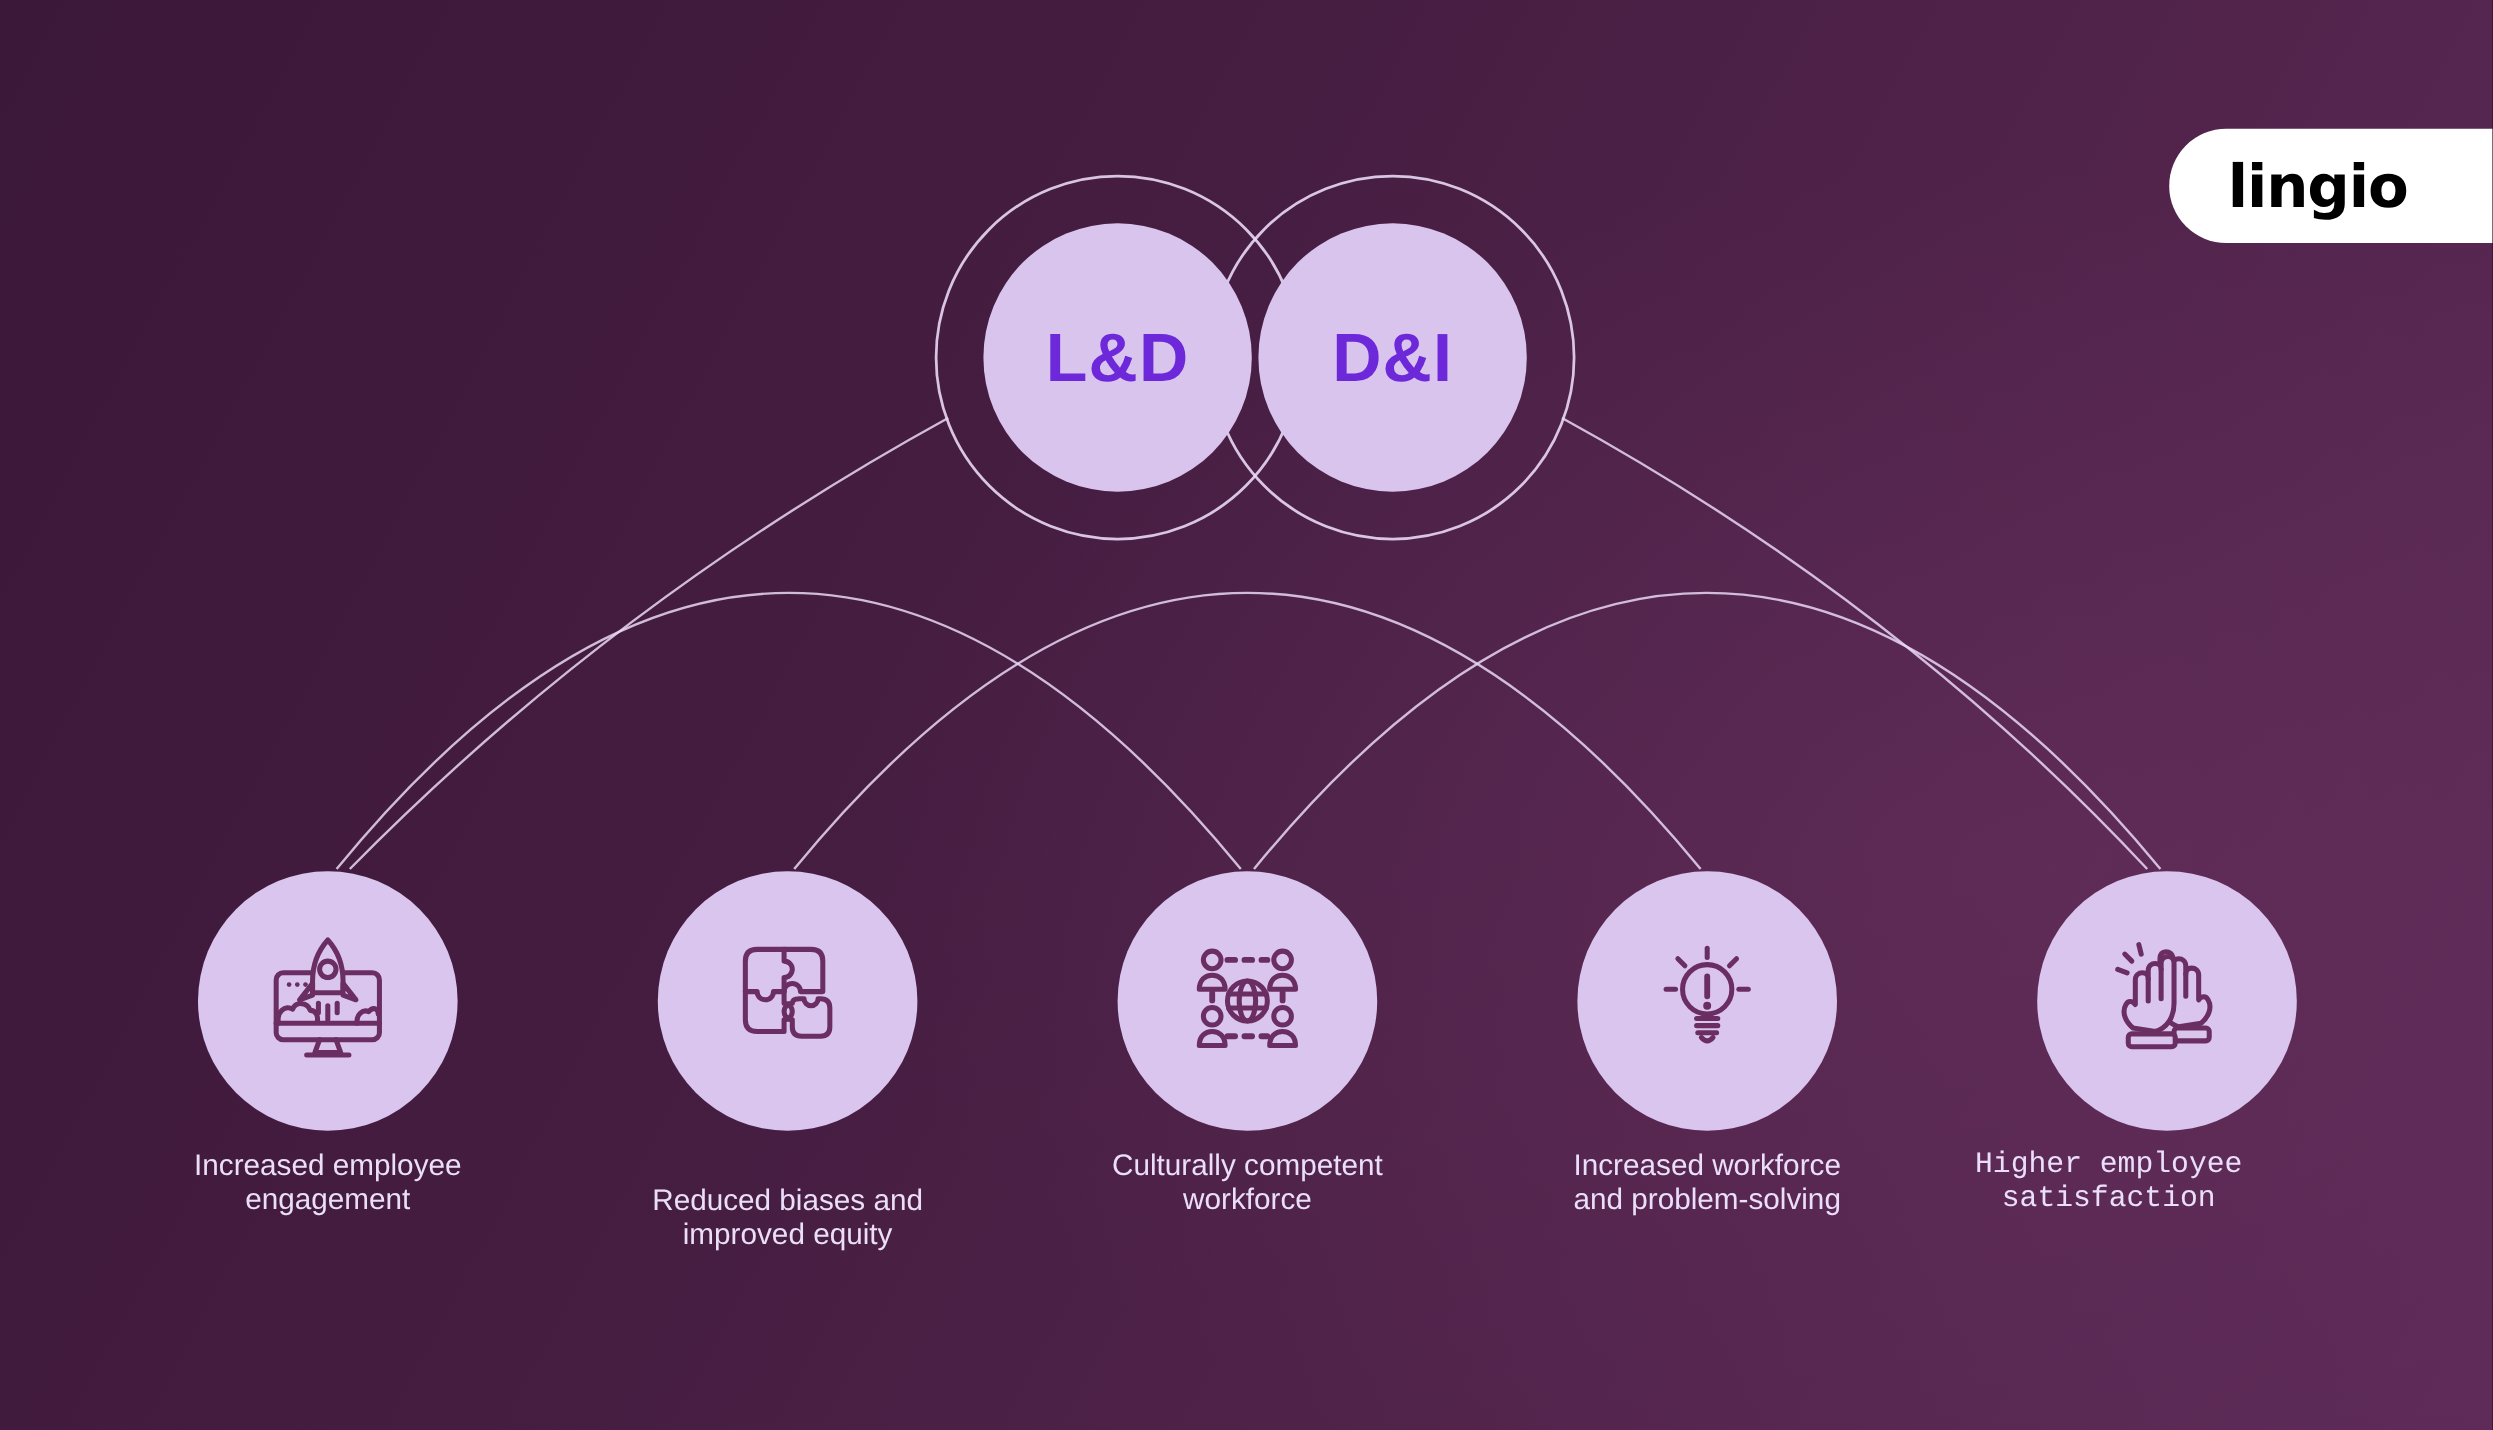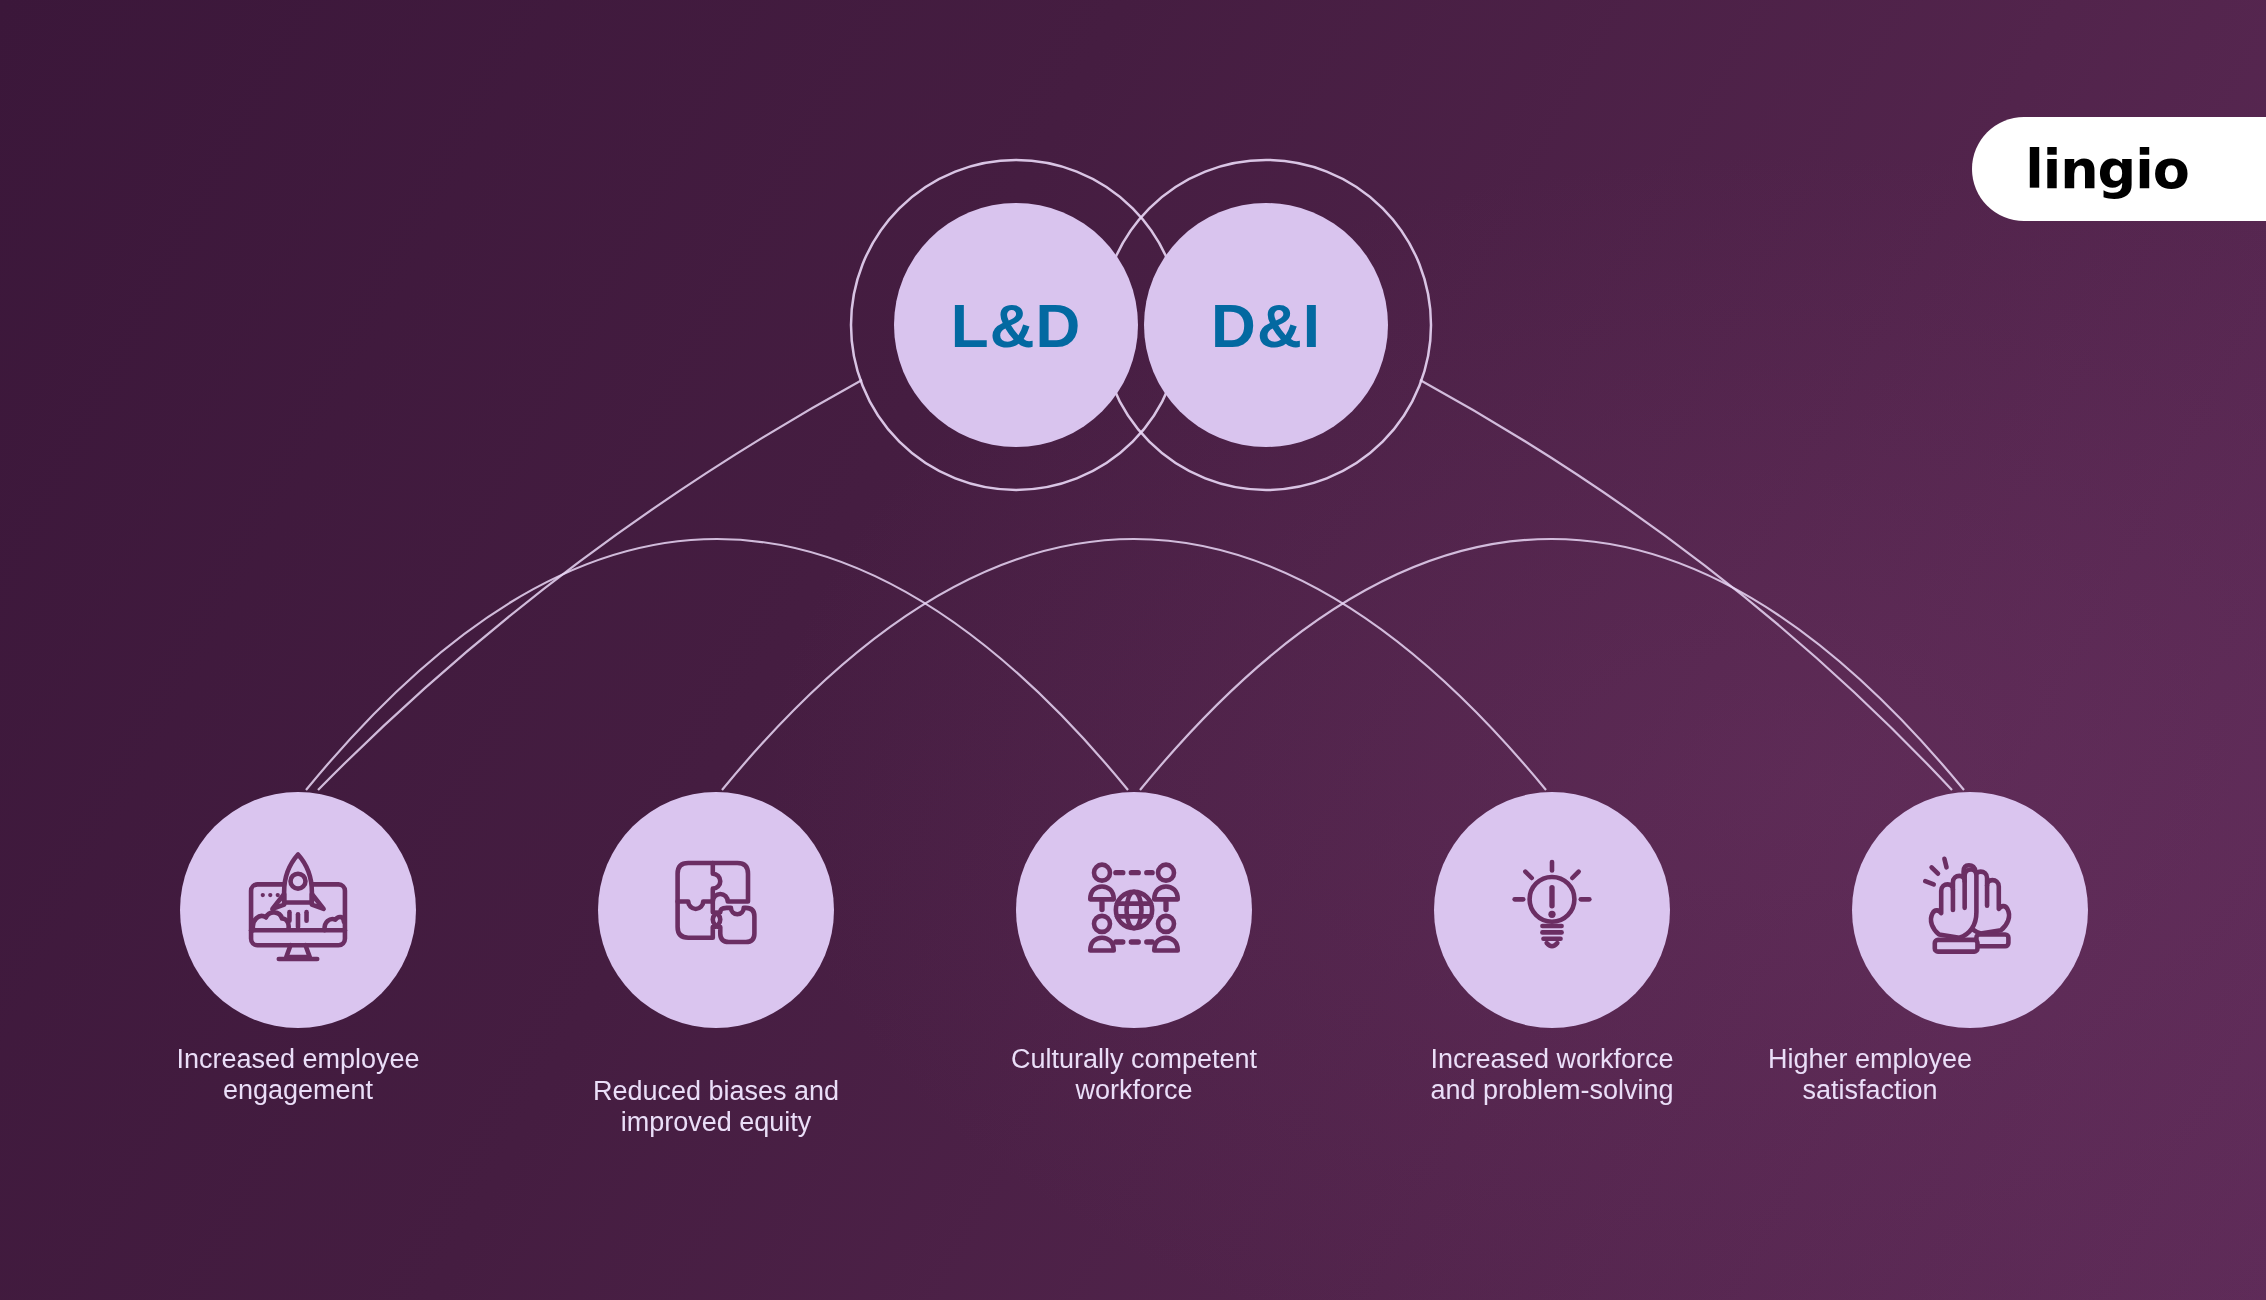--- a/index.html
+++ b/index.html
@@ -10,21 +10,21 @@
       radial-gradient(1500px 900px at 80% 60%, rgba(128,64,116,0.22), rgba(0,0,0,0) 70%),
       linear-gradient(118deg,#3b173a 0%,#451d41 38%,#52244c 70%,#5e2b58 100%);
   }
   svg.connectors{position:absolute;left:0;top:0;}
   .connector{fill:none;stroke:#e9d7f6;stroke-width:2.2;opacity:0.85;}
   .venn-outline{fill:none;stroke:#e9d7f6;stroke-width:2.5;opacity:0.9;}
 
   .venn-circle{
     position:absolute;width:244px;height:244px;border-radius:50%;
     background:#d9c4ee;display:flex;align-items:center;justify-content:center;
-    font-size:62px;font-weight:700;color:#0369a1;letter-spacing:1px;
+    font-size:62px;font-weight:700;color:#6d28d9;letter-spacing:1px;
   }
   .venn-circle.left{left:894px;top:203px;}
   .venn-circle.right{left:1144px;top:203px;}
 
   .logo-pill{
     position:absolute;left:1972px;top:117px;width:300px;height:104px;
     background:#ffffff;border-radius:52px 0 0 52px;
     display:flex;align-items:center;justify-content:center;
   }
   .logo-text{
@@ -43,21 +43,21 @@
   .icon-dash{fill:none;stroke:#6b2e63;stroke-width:5;stroke-linecap:round;stroke-dasharray:6.5 8;}
 
   .caption{
     position:absolute;top:1044px;width:380px;text-align:center;
     font-size:27px;line-height:1.16;color:#eadef8;white-space:pre-line;
   }
   .b1{left:180px;} .c1{left:108px;}
   .b2{left:598px;} .c2{left:526px;margin-top:32px;}
   .b3{left:1016px;}.c3{left:944px;}
   .b4{left:1434px;}.c4{left:1362px;}
-  .b5{left:1852px;}.c5{left:1680px;}
+  .b5{left:1852px;}.c5{left:1727px;font-family:Liberation Mono, monospace;}
 </style>
 </head>
 <body>
 
 <div class="stage">
 
   <svg class="connectors" width="2266" height="1300" viewBox="0 0 2266 1300">
     <circle class="venn-outline" cx="1016" cy="325" r="165"></circle>
     <circle class="venn-outline" cx="1266" cy="325" r="165"></circle>
     <path class="connector" d="M862,380 Q556,548 318,790"></path>

